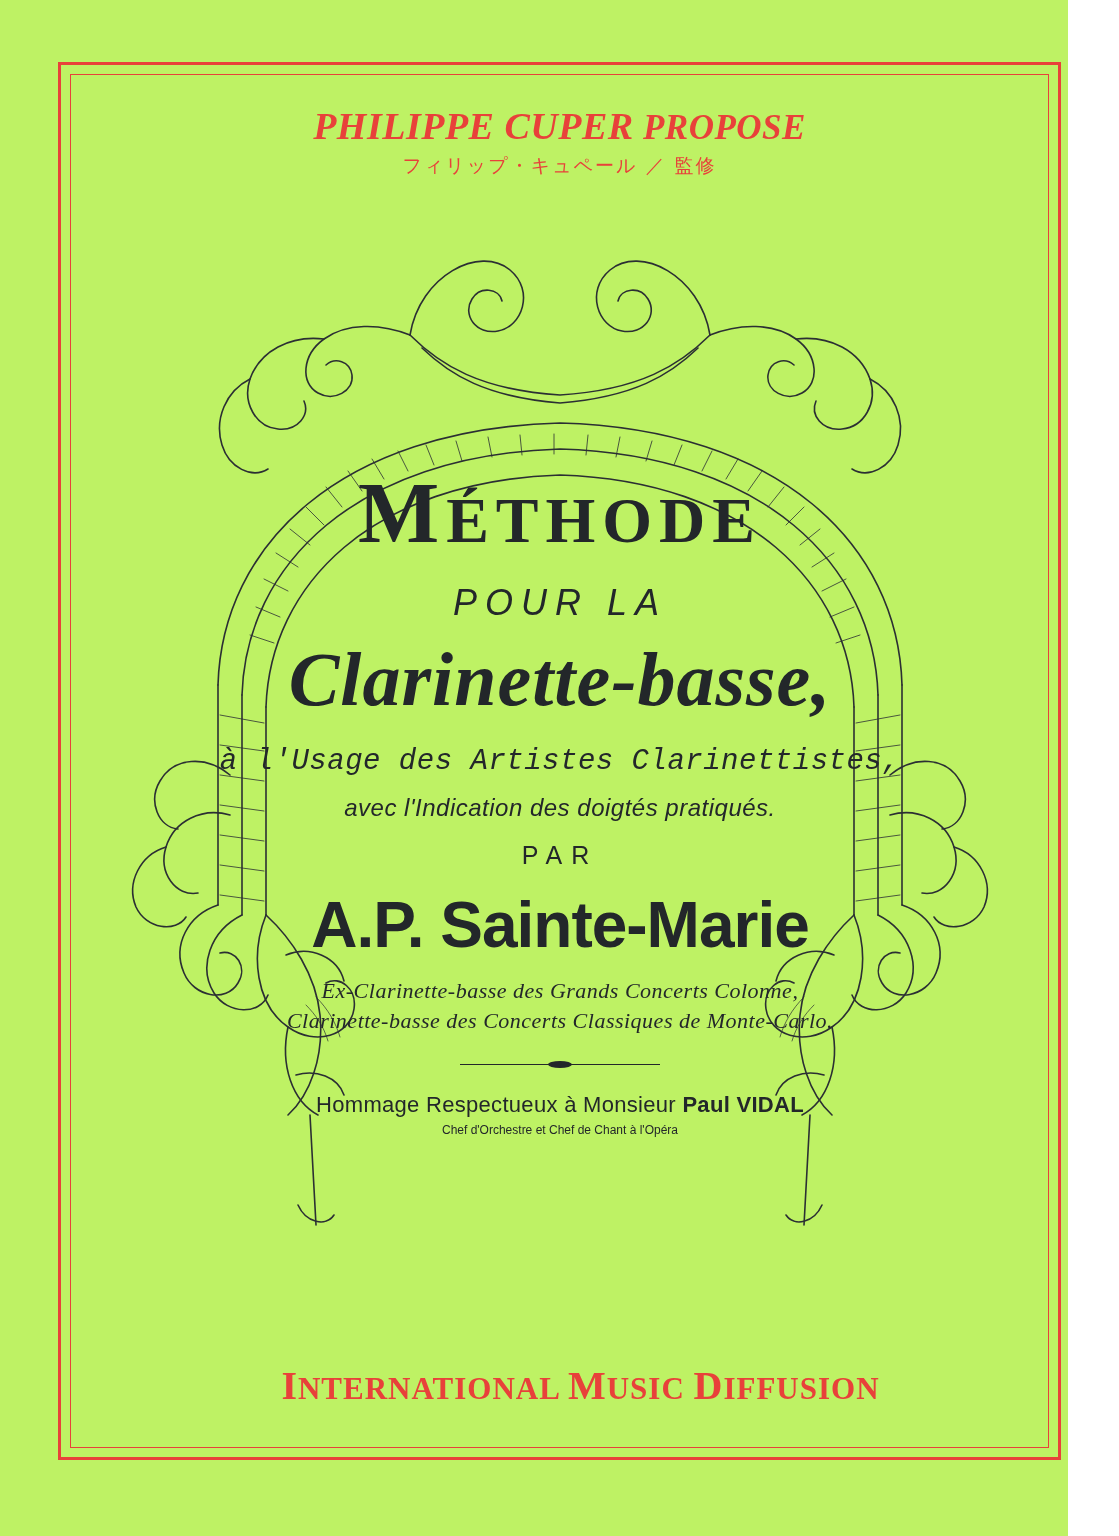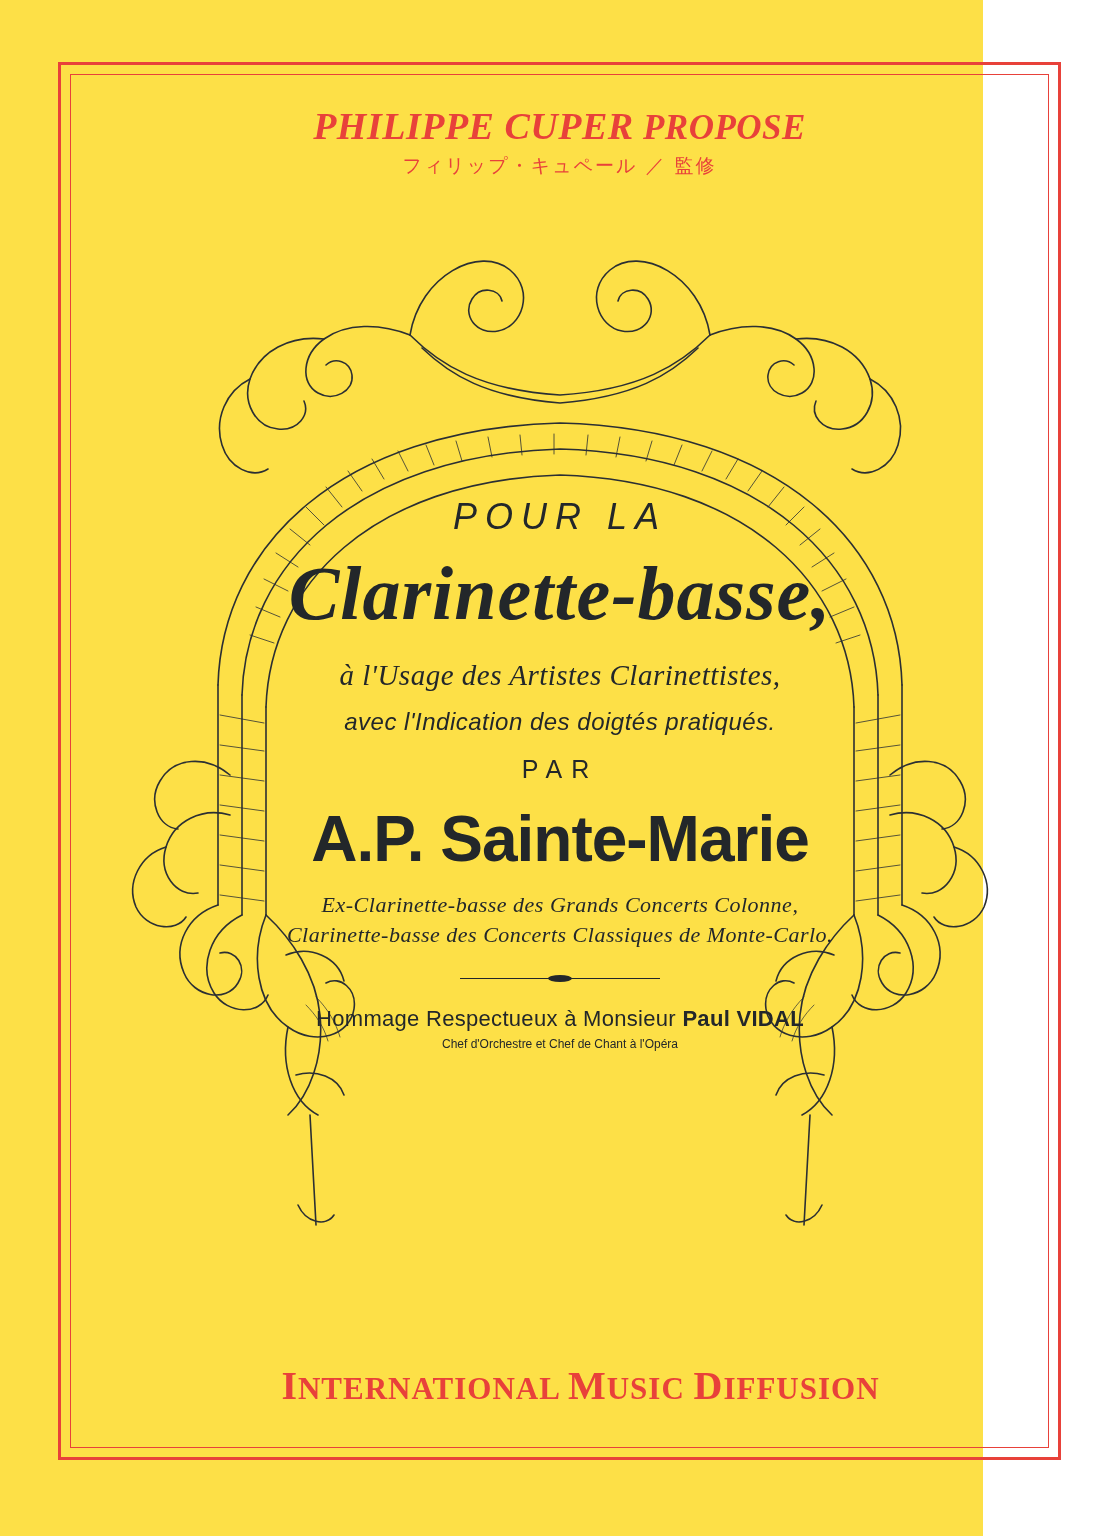--- a/index.html
+++ b/index.html
@@ -11,23 +11,23 @@
     width: 1119px;
     height: 1536px;
     font-family: "Liberation Serif", serif;
     position: relative;
     overflow: hidden;
   }
 
   .page {
     position: absolute;
     left: 0; top: 0;
-    width: 983px;
+    width: 1068px;
     height: 1536px;
-    background: #fde047;
+    background: #bef264;
   }
 
   
   .frame-outer {
     position: absolute;
     left: 58px;
     top: 62px;
     width: 1003px;
     height: 1398px;
     border: 3px solid #e8413a;
@@ -108,21 +108,21 @@
   }
   .t-instrument {
     font-family: "Liberation Serif", serif;
     font-style: italic;
     font-size: 76px;
     font-weight: bold;
     margin-top: 12px;
     letter-spacing: 1px;
   }
   .t-sub1 {
-    font-family: Liberation Serif, serif;
+    font-family: Liberation Mono, monospace;
     font-style: italic;
     font-size: 29px;
     margin-top: 22px;
     letter-spacing: 0.5px;
   }
   .t-sub2 {
     font-family: "Liberation Sans", sans-serif;
     font-style: italic;
     font-size: 24px;
     margin-top: 16px;
@@ -342,20 +342,23 @@
           <path d="M196 790 C206 800, 214 812, 218 826"></path>
           <path d="M206 782 C218 794, 226 808, 230 822"></path>
           <path d="M704 790 C694 800, 686 812, 682 826"></path>
           <path d="M694 782 C682 794, 674 808, 670 822"></path>
         </g>
       </g>
     </svg>
   </div>
 
   <div class="title-block">
+    <div class="t-methode">
+      <span>M</span><span class="sc">ÉTHODE</span>
+    </div>
     <div class="t-pourla">POUR LA</div>
     <div class="t-instrument">Clarinette-basse,</div>
     <div class="t-sub1">à l'Usage des Artistes Clarinettistes,</div>
     <div class="t-sub2">avec l'Indication des doigtés pratiqués.</div>
     <div class="t-par">PAR</div>
     <div class="t-author">A.P. Sainte-Marie</div>
     <div class="t-cred1">Ex-Clarinette-basse des Grands Concerts Colonne,</div>
     <div class="t-cred2">Clarinette-basse des Concerts Classiques de Monte-Carlo.</div>
 
     <div class="divider"></div>

